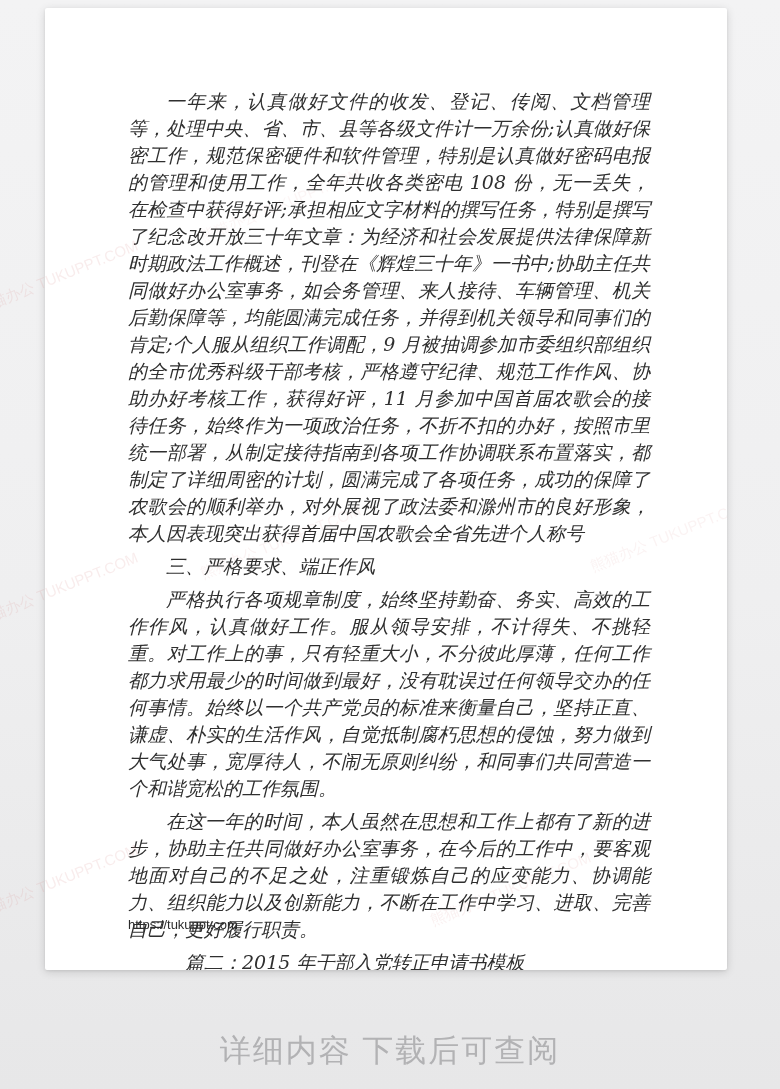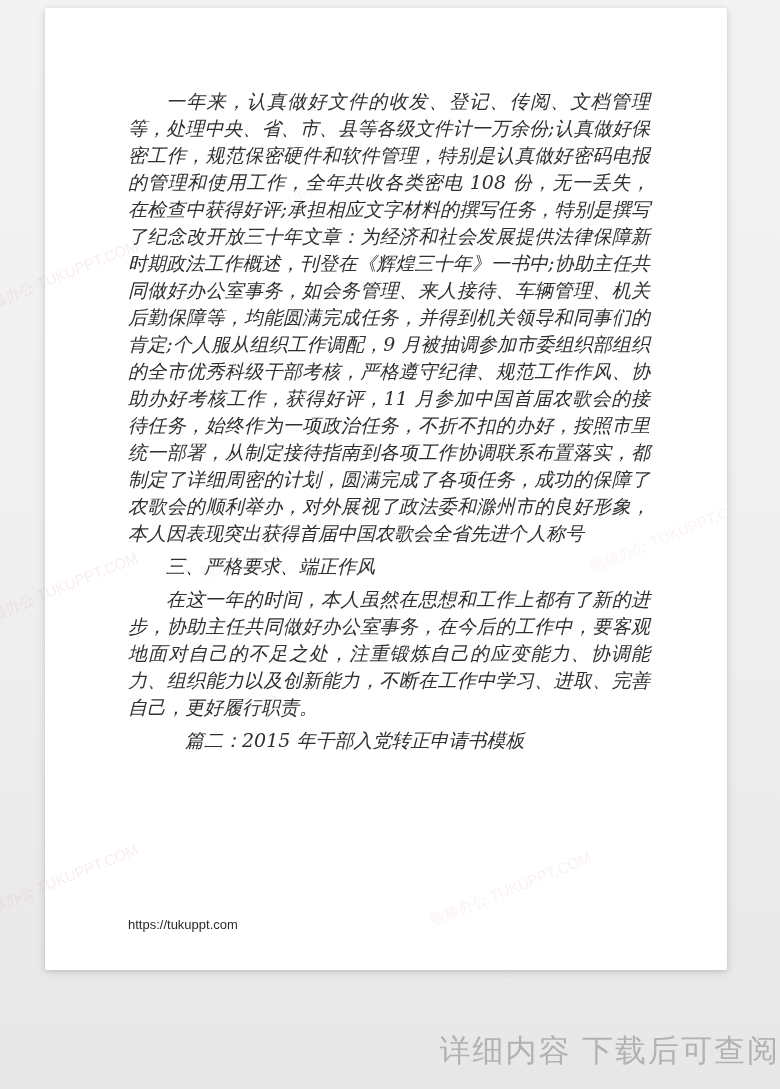--- a/index.html
+++ b/index.html
@@ -51,21 +51,21 @@
     bottom: 38px;
     font-family: "Liberation Sans", sans-serif;
     font-size: 13px;
     color: #2b2b2b;
   }
   .footer-caption {
     position: absolute;
     left: 0;
     right: 0;
     top: 1030px;
-    text-align: right;
+    text-align: center;
     font-size: 31px;
     letter-spacing: 2px;
     color: #b2b2b4;
     font-family: "Liberation Sans", sans-serif;
   }
   .wm {
     position: absolute;
     font-size: 15px;
     color: #d98f8f;
     opacity: 0.16;
@@ -89,20 +89,21 @@
 
   <div class="doc-page">
     <span class="wm wm4">熊猫办公 TUKUPPT.COM</span>
     <span class="wm wm5">熊猫办公 TUKUPPT.COM</span>
     <span class="wm wm6">熊猫办公 TUKUPPT.COM</span>
     <span class="wm wm7">熊猫办公 TUKUPPT.COM</span>
 
     <div class="doc-inner">
         <p class="blk blk-p">一年来，认真做好文件的收发、登记、传阅、文档管理等，处理中央、省、市、县等各级文件计一万余份;认真做好保密工作，规范保密硬件和软件管理，特别是认真做好密码电报的管理和使用工作，全年共收各类密电 108 份，无一丢失，在检查中获得好评;承担相应文字材料的撰写任务，特别是撰写了纪念改开放三十年文章：为经济和社会发展提供法律保障新时期政法工作概述，刊登在《辉煌三十年》一书中;协助主任共同做好办公室事务，如会务管理、来人接待、车辆管理、机关后勤保障等，均能圆满完成任务，并得到机关领导和同事们的肯定;个人服从组织工作调配，9 月被抽调参加市委组织部组织的全市优秀科级干部考核，严格遵守纪律、规范工作作风、协助办好考核工作，获得好评，11 月参加中国首届农歌会的接待任务，始终作为一项政治任务，不折不扣的办好，按照市里统一部署，从制定接待指南到各项工作协调联系布置落实，都制定了详细周密的计划，圆满完成了各项任务，成功的保障了农歌会的顺利举办，对外展视了政法委和滁州市的良好形象，本人因表现突出获得首届中国农歌会全省先进个人称号</p>
         <p class="blk blk-h">三、严格要求、端正作风</p>
+        <p class="blk blk-p">严格执行各项规章制度，始终坚持勤奋、务实、高效的工作作风，认真做好工作。服从领导安排，不计得失、不挑轻重。对工作上的事，只有轻重大小，不分彼此厚薄，任何工作都力求用最少的时间做到最好，没有耽误过任何领导交办的任何事情。始终以一个共产党员的标准来衡量自己，坚持正直、谦虚、朴实的生活作风，自觉抵制腐朽思想的侵蚀，努力做到大气处事，宽厚待人，不闹无原则纠纷，和同事们共同营造一个和谐宽松的工作氛围。</p>
         <p class="blk blk-p">在这一年的时间，本人虽然在思想和工作上都有了新的进步，协助主任共同做好办公室事务，在今后的工作中，要客观地面对自己的不足之处，注重锻炼自己的应变能力、协调能力、组织能力以及创新能力，不断在工作中学习、进取、完善自己，更好履行职责。</p>
         <p class="blk blk-h2">篇二：2015 年干部入党转正申请书模板</p>
       </div>
 
     <div class="doc-url">https://tukuppt.com</div>
   </div>
 
   <span class="wm wm1">熊猫办公 TUKUPPT.COM</span>
   <span class="wm wm2">熊猫办公 TUKUPPT.COM</span>
   <span class="wm wm3">熊猫办公 TUKUPPT.COM</span>

